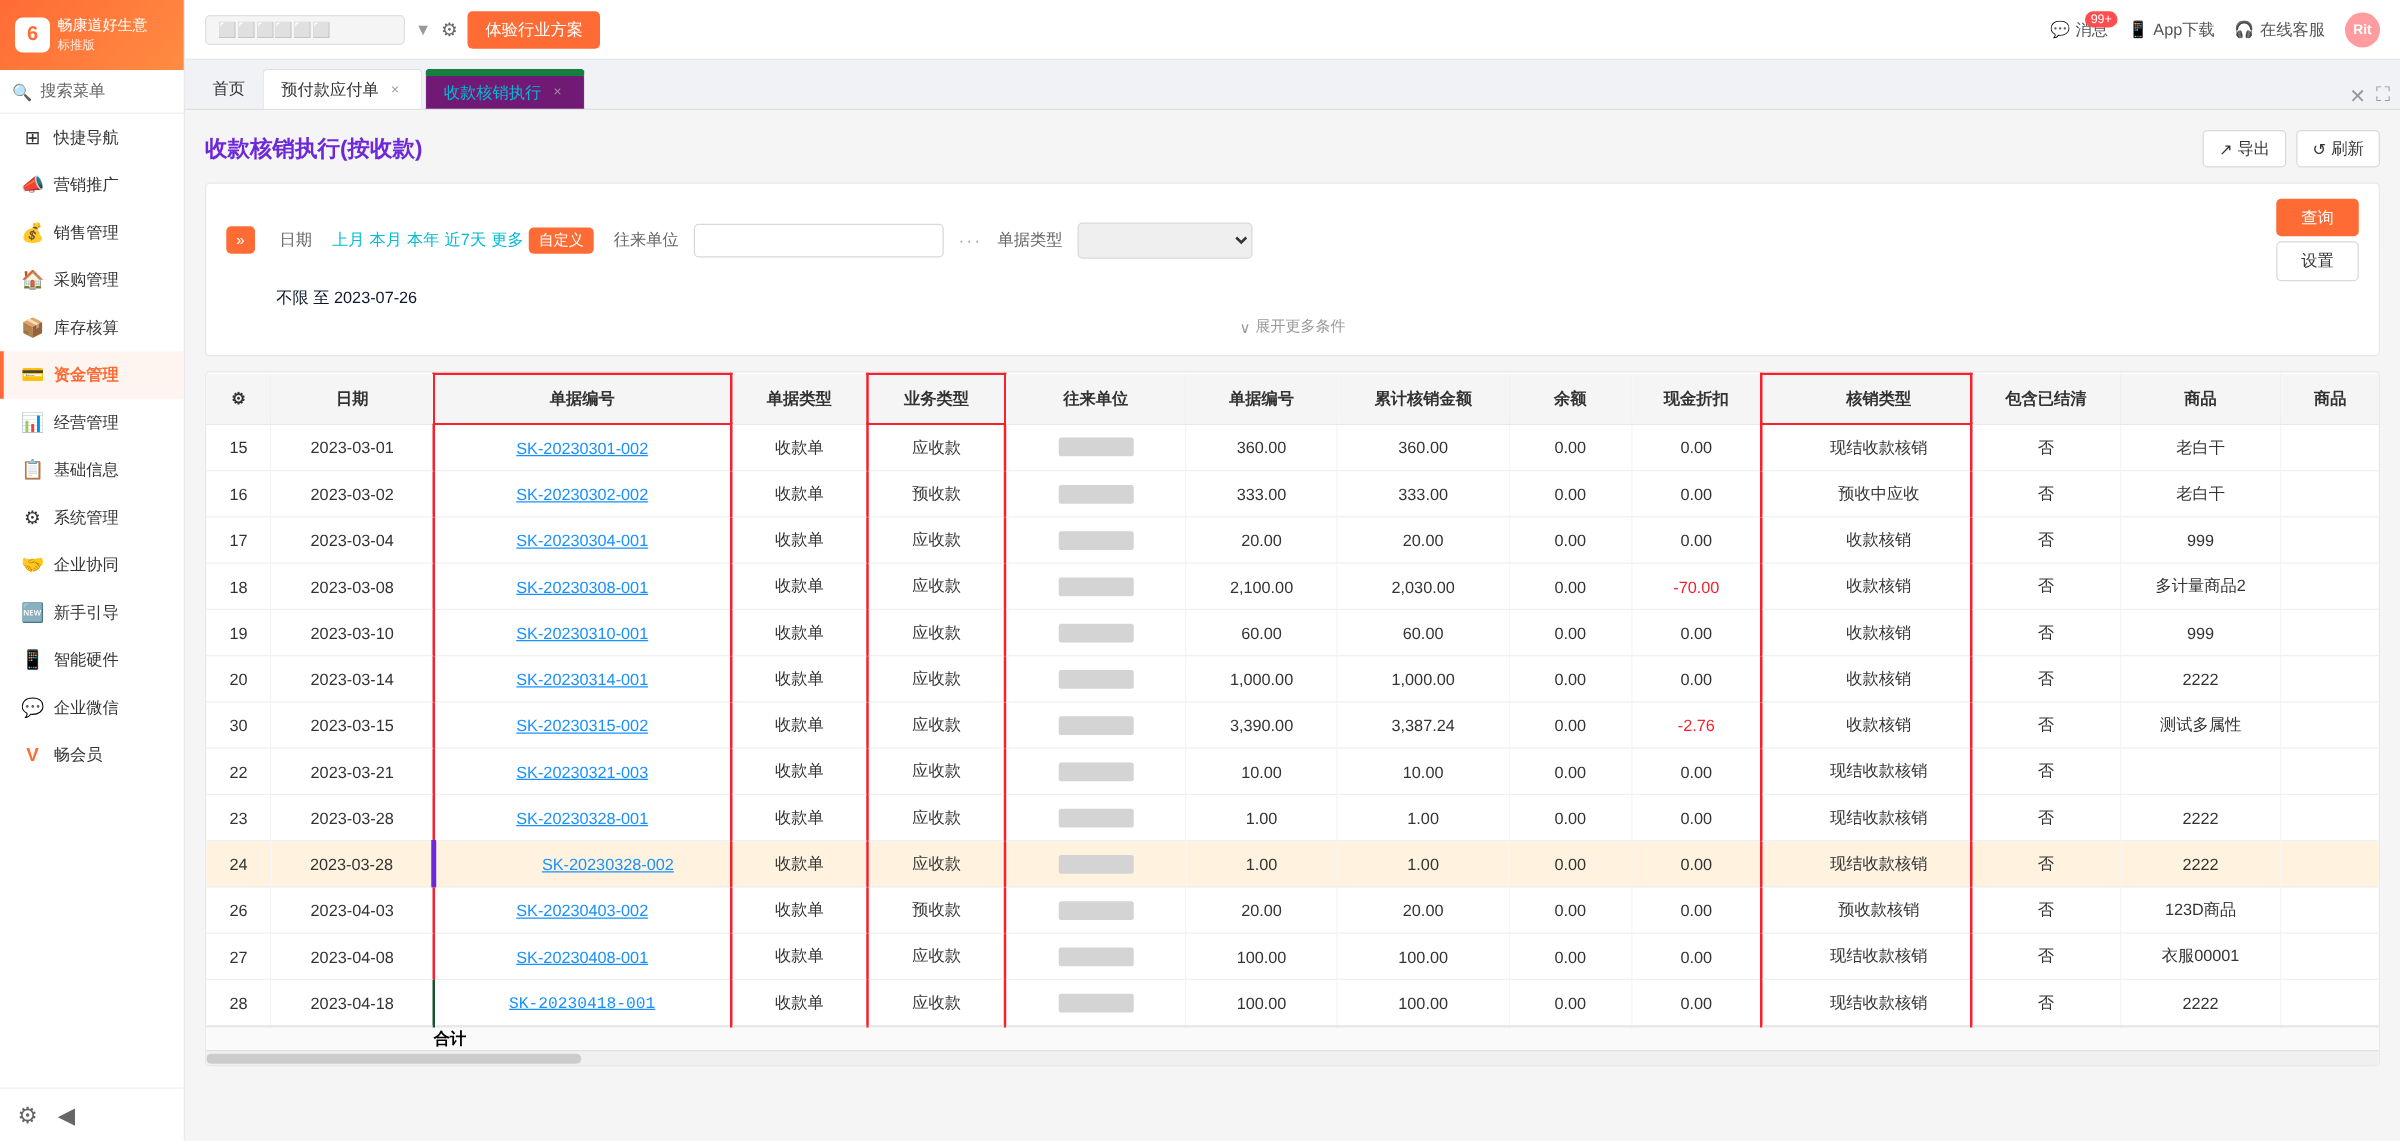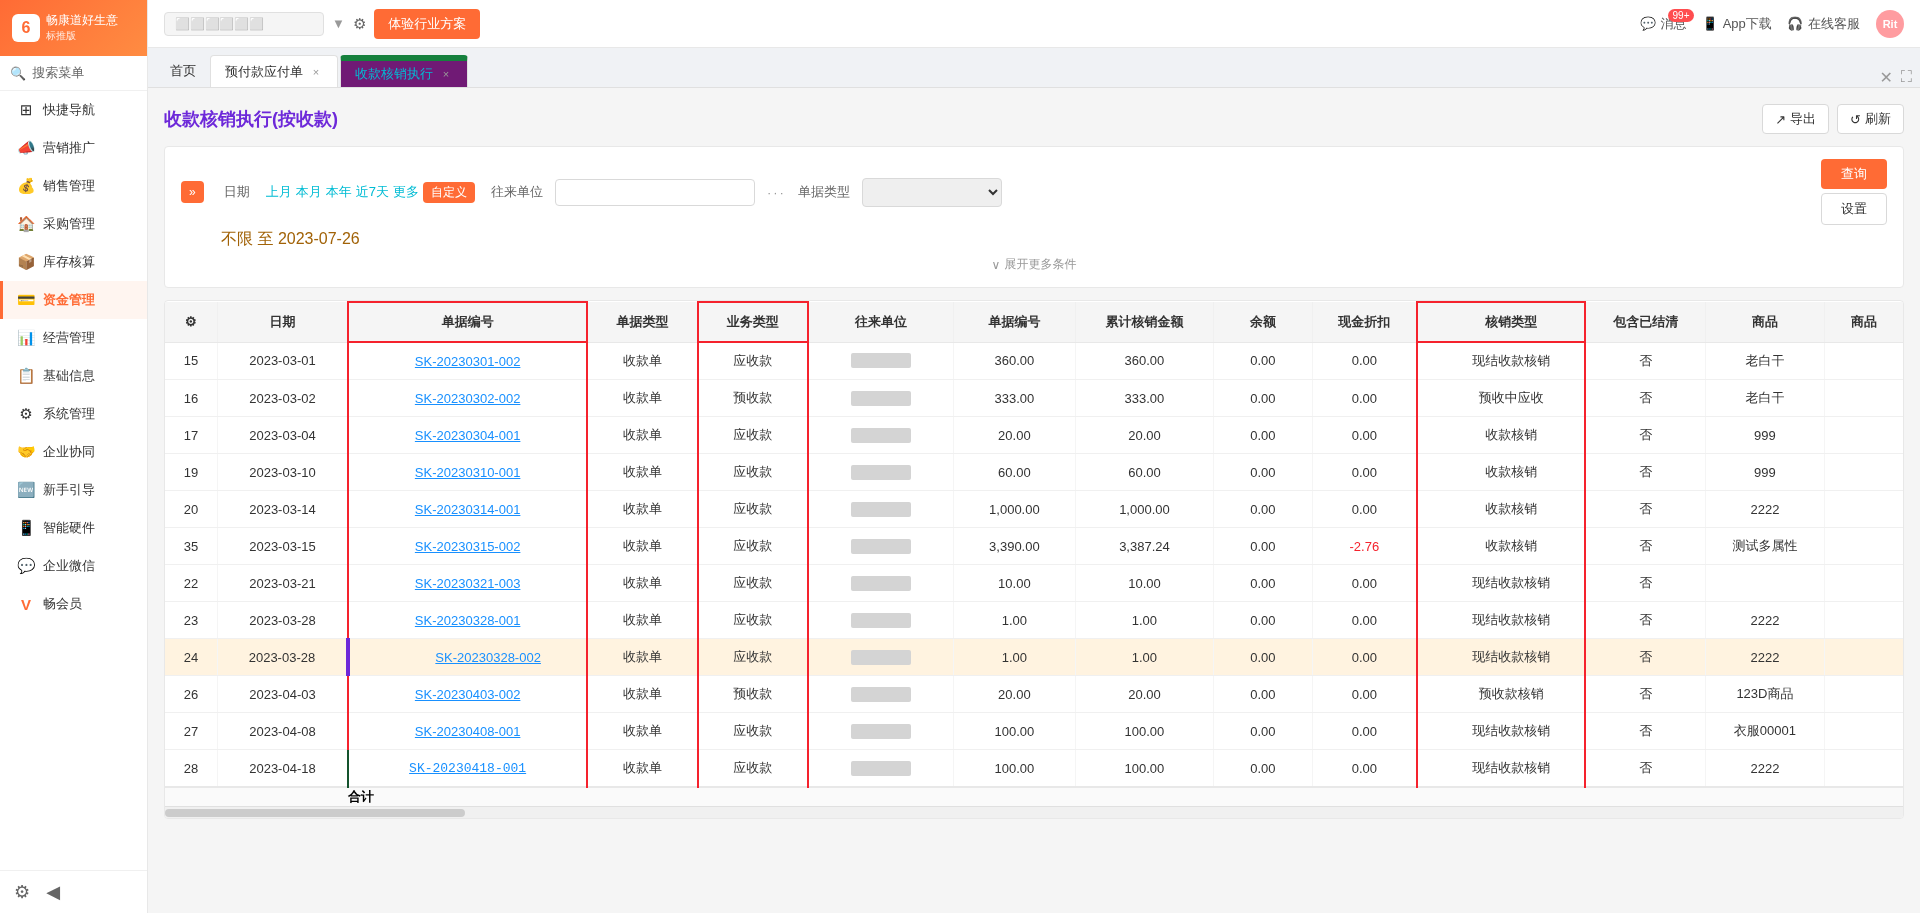--- a/index.html
+++ b/index.html
@@ -218,21 +218,21 @@
     }
     .filter-custom {
       background: #ff6b35;
       color: #fff;
       border-radius: 4px;
       padding: 2px 8px;
       font-size: 12px;
       cursor: pointer;
     }
     .filter-date-range {
-      color: #a16207; font-size: 16px; margin-top: 4px; padding-left: 40px;
+      color: #0f172a; font-size: 13px; margin-top: 4px; padding-left: 40px;
     }
     .filter-input {
       border: 1px solid #d9d9d9;
       border-radius: 4px;
       padding: 5px 10px;
       font-size: 13px;
       min-width: 180px;
       color: #333;
     }
     .filter-more { color: #999; font-size: 13px; letter-spacing: 2px; }
@@ -602,20 +602,36 @@
     <td class="col-amount ">20.00</td>
     <td class="col-cumamount ">20.00</td>
     <td class="col-balance">0.00</td>
     <td class="col-cashdiscount ">0.00</td>
     <td class="col-canctype" style="border-left:2px solid #f5222d;border-right:2px solid #f5222d;">收款核销</td>
     <td class="col-inccleared">否</td>
     <td class="col-goods">999</td>
     <td class="col-goods2"></td>
   </tr>
             <tr>
+    <td class="col-no">18</td>
+    <td class="col-date">2023-03-08</td>
+    <td class="col-billno" style="border-left:2px solid #f5222d;border-right:2px solid #f5222d;"><span class="link-cell">SK-20230308-001</span></td>
+    <td class="col-billtype">收款单</td>
+    <td class="col-biztype" style="border-left:2px solid #f5222d;border-right:2px solid #f5222d;">应收款</td>
+    <td class="col-partner"><span class="partner-blur">██████</span></td>
+    <td class="col-amount ">2,100.00</td>
+    <td class="col-cumamount ">2,030.00</td>
+    <td class="col-balance">0.00</td>
+    <td class="col-cashdiscount red-cell">-70.00</td>
+    <td class="col-canctype" style="border-left:2px solid #f5222d;border-right:2px solid #f5222d;">收款核销</td>
+    <td class="col-inccleared">否</td>
+    <td class="col-goods">多计量商品2</td>
+    <td class="col-goods2"></td>
+  </tr>
+            <tr>
     <td class="col-no">19</td>
     <td class="col-date">2023-03-10</td>
     <td class="col-billno" style="border-left:2px solid #f5222d;border-right:2px solid #f5222d;"><span class="link-cell">SK-20230310-001</span></td>
     <td class="col-billtype">收款单</td>
     <td class="col-biztype" style="border-left:2px solid #f5222d;border-right:2px solid #f5222d;">应收款</td>
     <td class="col-partner"><span class="partner-blur">██████</span></td>
     <td class="col-amount ">60.00</td>
     <td class="col-cumamount ">60.00</td>
     <td class="col-balance">0.00</td>
     <td class="col-cashdiscount ">0.00</td>
@@ -634,21 +650,21 @@
     <td class="col-amount ">1,000.00</td>
     <td class="col-cumamount ">1,000.00</td>
     <td class="col-balance">0.00</td>
     <td class="col-cashdiscount ">0.00</td>
     <td class="col-canctype" style="border-left:2px solid #f5222d;border-right:2px solid #f5222d;">收款核销</td>
     <td class="col-inccleared">否</td>
     <td class="col-goods">2222</td>
     <td class="col-goods2"></td>
   </tr>
             <tr>
-    <td class="col-no">35</td>
+    <td class="col-no">30</td>
     <td class="col-date">2023-03-15</td>
     <td class="col-billno" style="border-left:2px solid #f5222d;border-right:2px solid #f5222d;"><span class="link-cell">SK-20230315-002</span></td>
     <td class="col-billtype">收款单</td>
     <td class="col-biztype" style="border-left:2px solid #f5222d;border-right:2px solid #f5222d;">应收款</td>
     <td class="col-partner"><span class="partner-blur">██████</span></td>
     <td class="col-amount ">3,390.00</td>
     <td class="col-cumamount ">3,387.24</td>
     <td class="col-balance">0.00</td>
     <td class="col-cashdiscount red-cell">-2.76</td>
     <td class="col-canctype" style="border-left:2px solid #f5222d;border-right:2px solid #f5222d;">收款核销</td>

